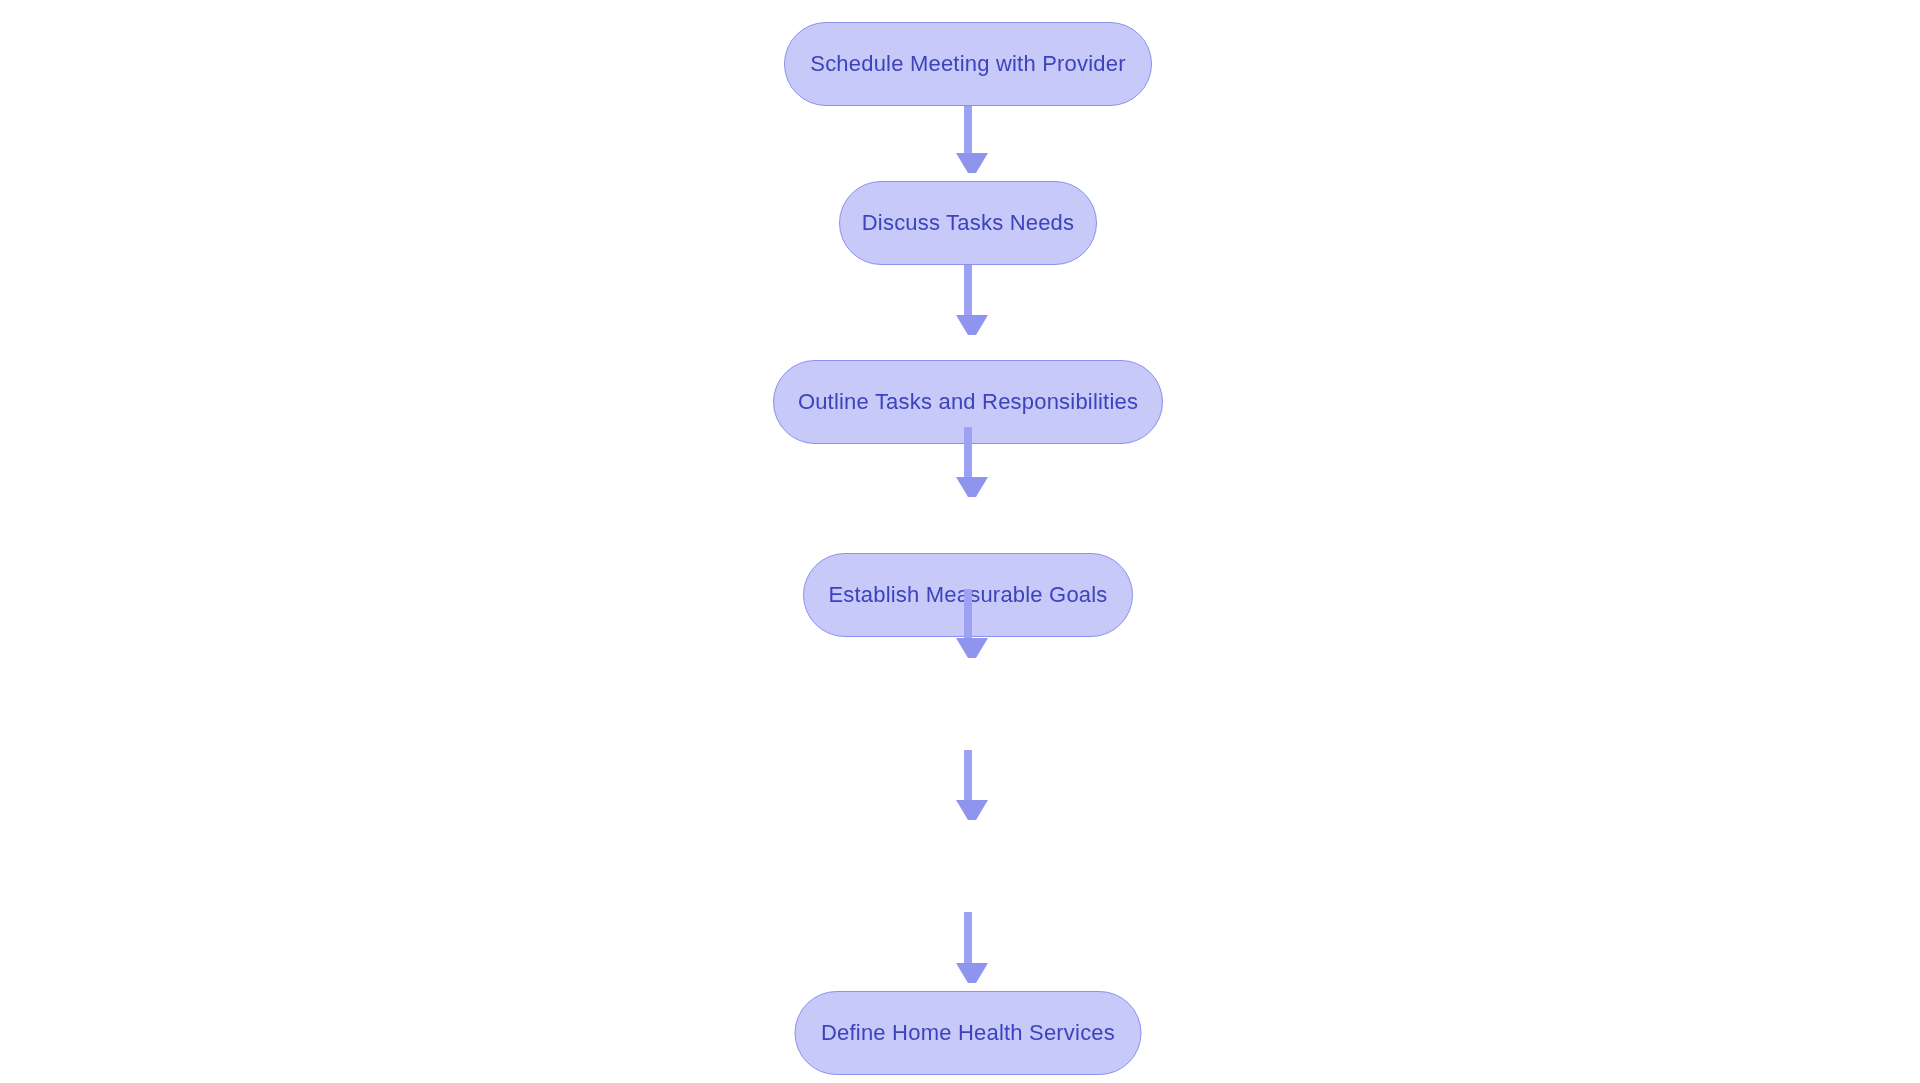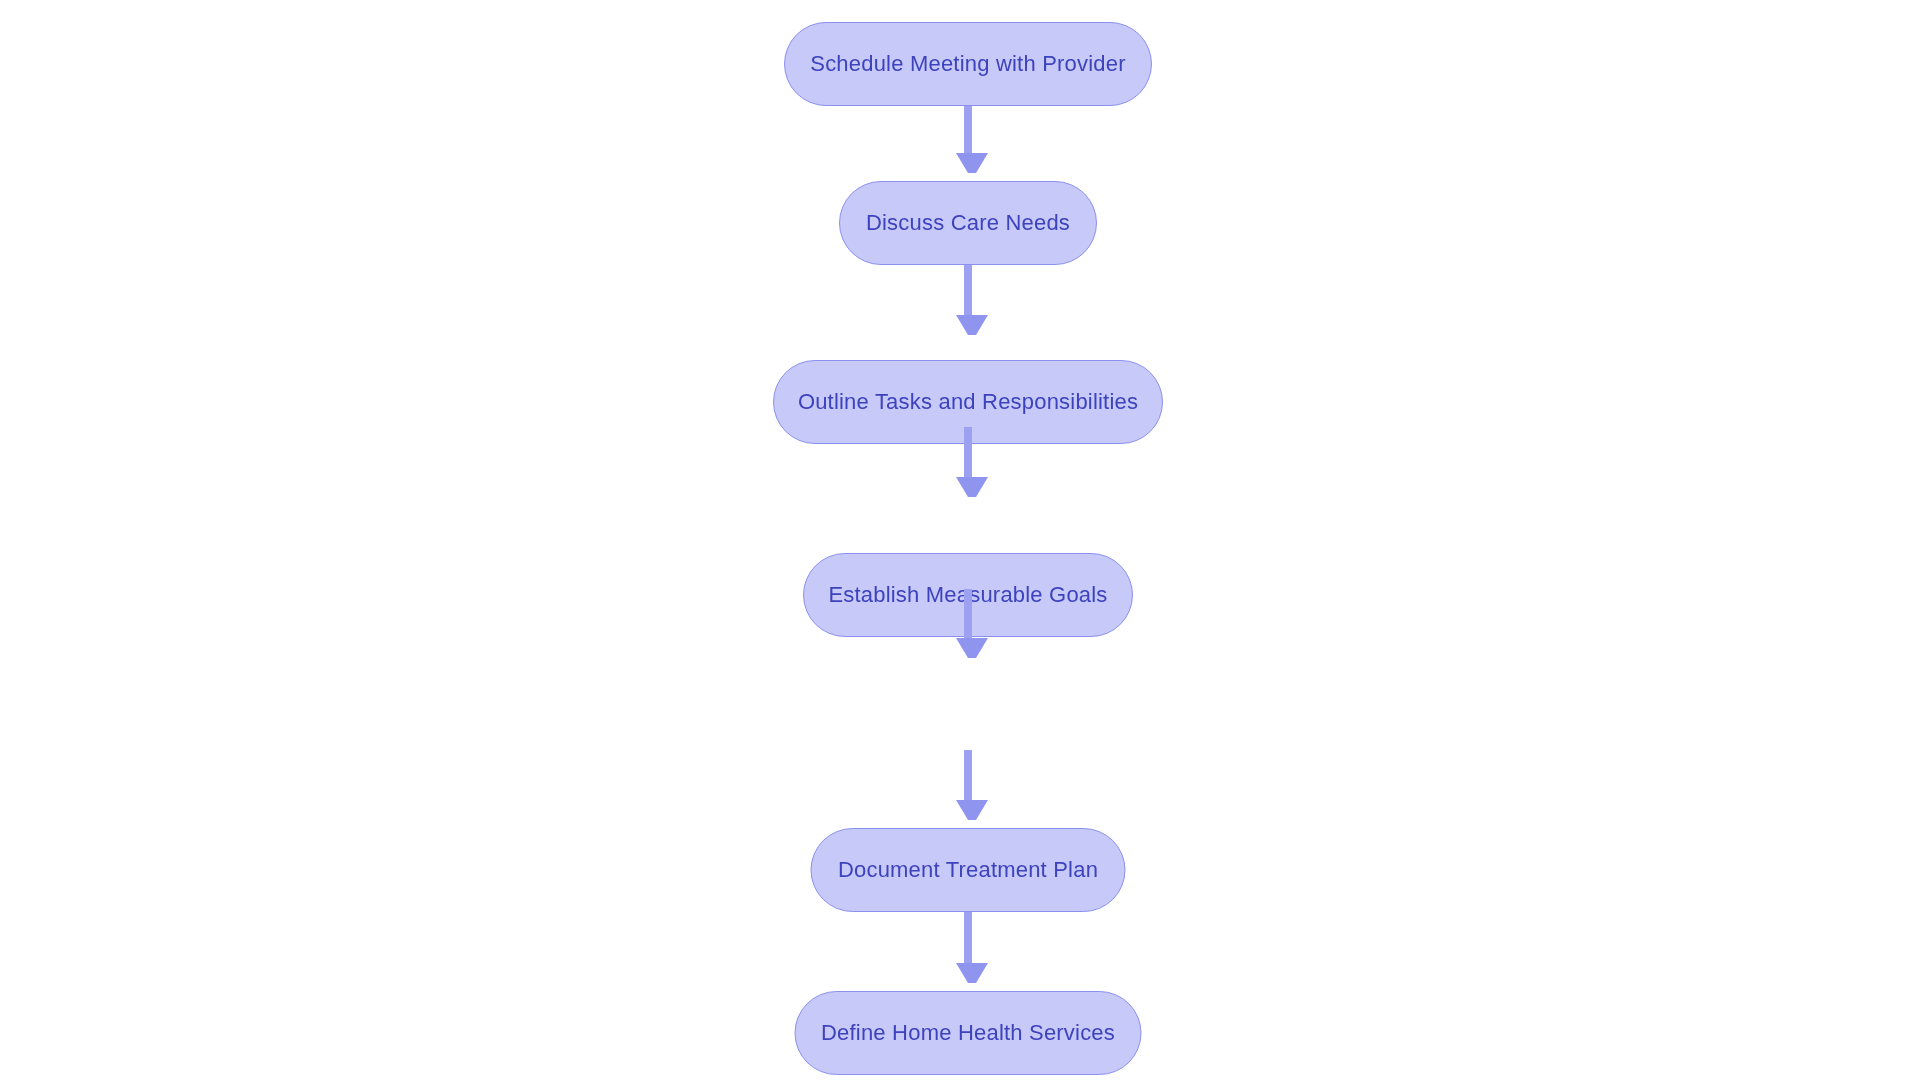--- a/index.html
+++ b/index.html
@@ -74,21 +74,21 @@
   <div class="node" style="top:14px; width:368px;">
     <span>Schedule Meeting with Provider</span>
   </div>
 
   <div class="arrow" style="top:98px; height:75px;">
     <div class="shaft"></div>
     <div class="head"></div>
   </div>
 
   <div class="node" style="top:173px; width:258px;">
-    <span>Discuss Care Needs</span>
+    <span>Discuss Tasks Needs</span>
   </div>
 
   <div class="arrow" style="top:257px; height:78px;">
     <div class="shaft"></div>
     <div class="head"></div>
   </div>
 
   <div class="node" style="top:352px; width:390px;">
     <span>Outline Tasks and Responsibilities</span>
   </div>
@@ -106,23 +106,20 @@
     <div class="shaft"></div>
     <div class="head"></div>
   </div>
 
 
   <div class="arrow" style="top:742px; height:78px;">
     <div class="shaft"></div>
     <div class="head"></div>
   </div>
 
-  <div class="node" style="top:820px; width:315px;">
-    <span>Document Treatment Plan</span>
-  </div>
 
   <div class="arrow" style="top:904px; height:79px;">
     <div class="shaft"></div>
     <div class="head"></div>
   </div>
 
   <div class="node" style="top:983px; width:347px;">
     <span>Define Home Health Services</span>
   </div>
 

